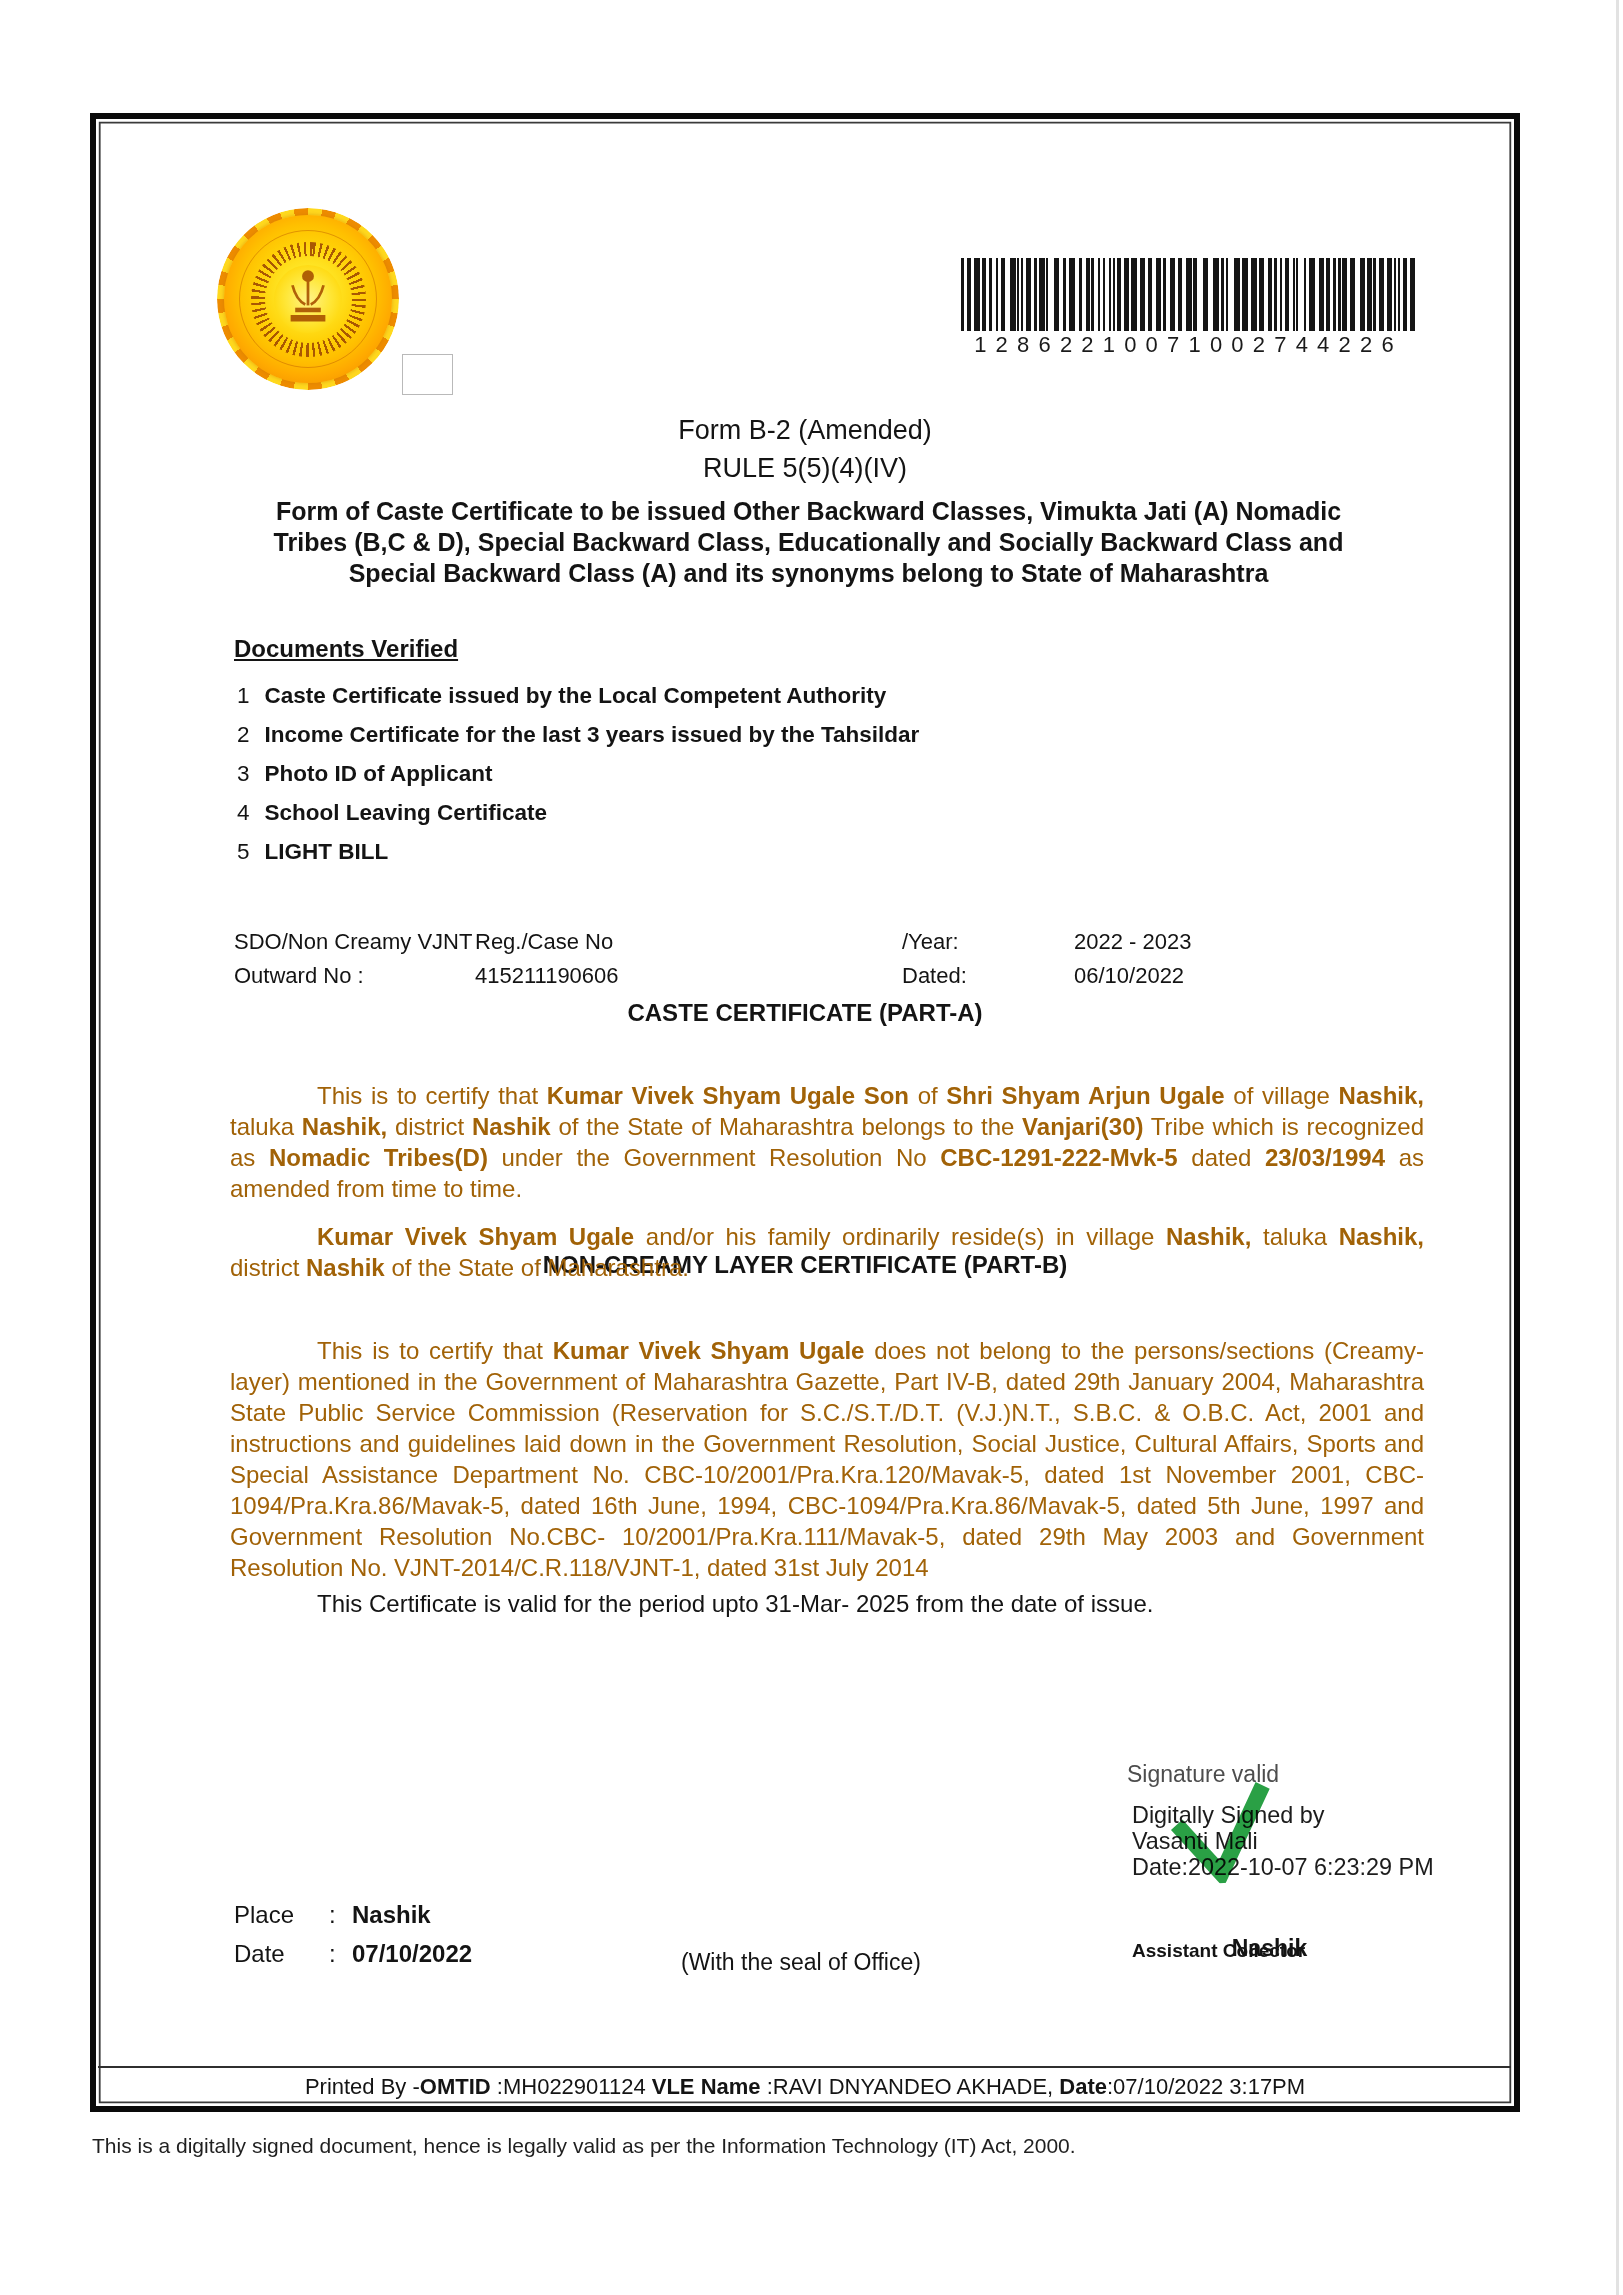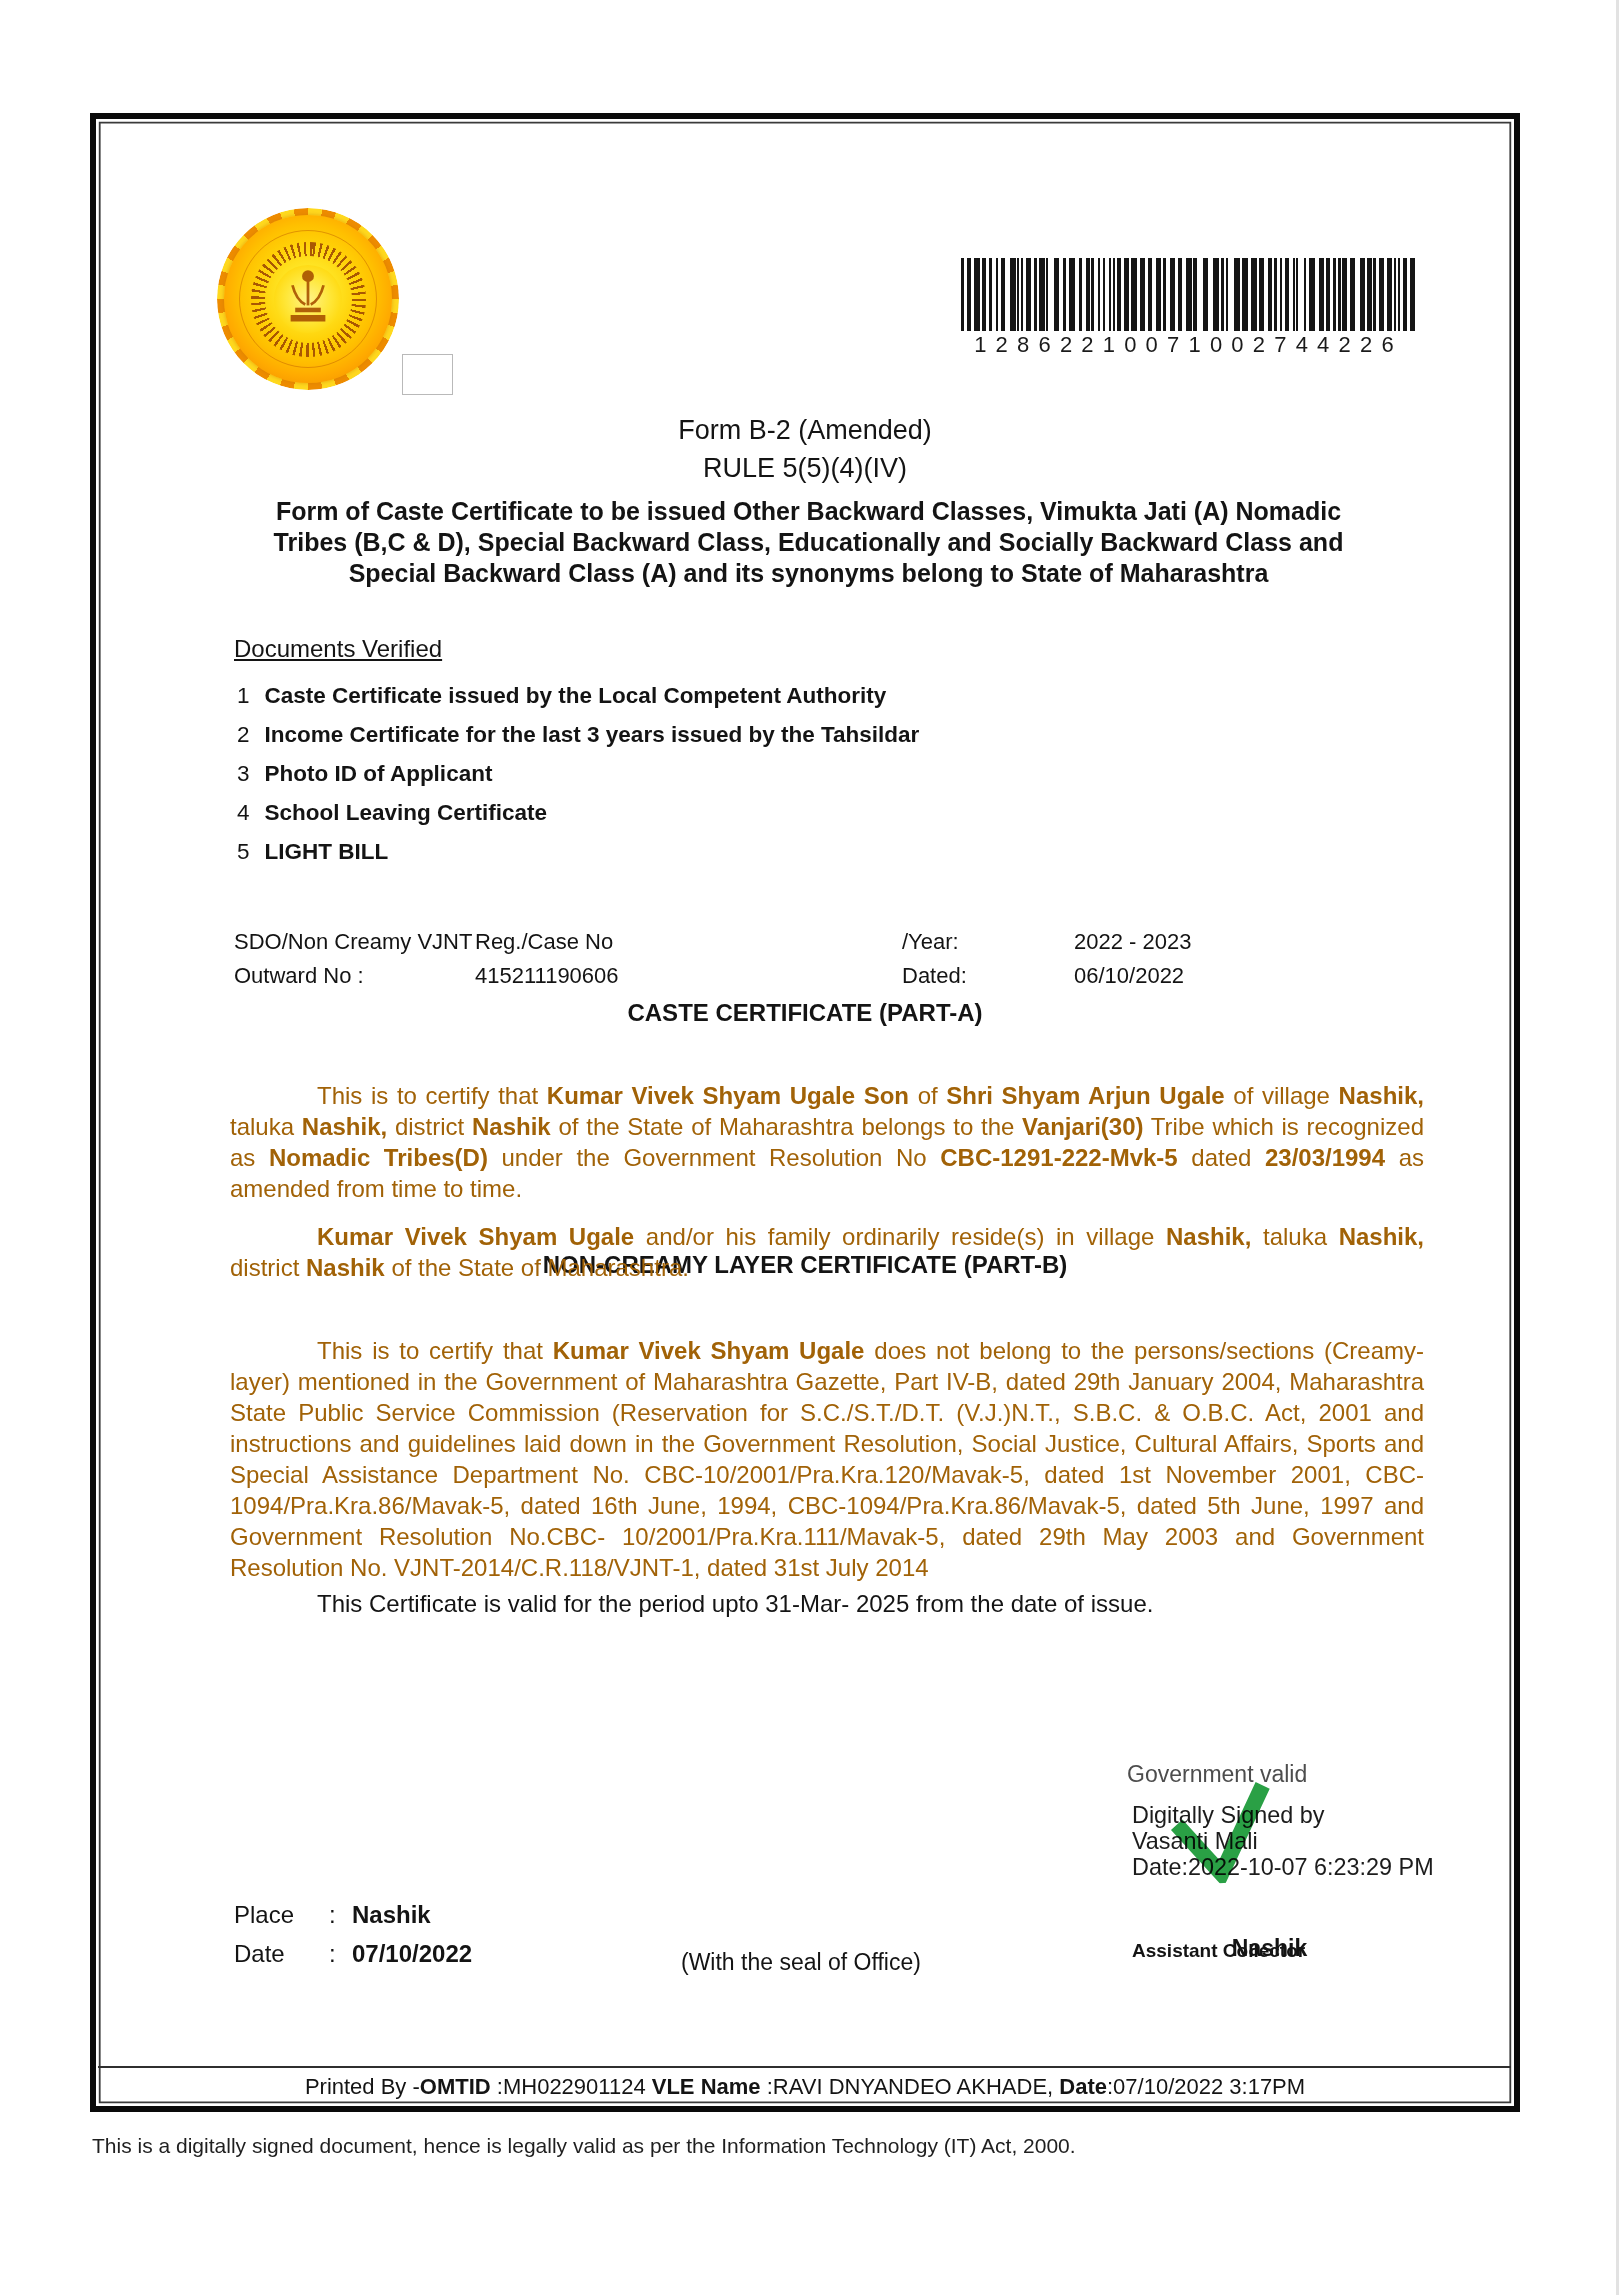--- a/index.html
+++ b/index.html
@@ -58,21 +58,21 @@
   
   .center-line{left:90px;width:1430px;text-align:center;font-weight:400;}
   .form-title{top:415px;font-size:27px;}
   .rule-title{top:453px;font-size:27px;}
   .form-desc{
     left:239px;top:496px;width:1139px;text-align:center;font-weight:700;
     font-size:25px;line-height:31px;
   }
 
   
-  .docs-heading{left:234px;top:635px;font-size:24px;font-weight:400;text-decoration:underline;}
+  .docs-heading{left:234px;top:635px;font-size:24px;font-weight:700;text-decoration:underline;}
   .docs-list{left:237px;top:683px;width:1010px;}
   .doc-item{height:39px;font-size:22.5px;display:flex;align-items:flex-start;}
   .doc-no{width:27.5px;font-weight:400;}
   .doc-label{font-weight:700;}
 
   
   .reg{font-size:22px;white-space:nowrap;}
 
   
   .section-heading{left:90px;width:1430px;text-align:center;font-weight:700;font-size:24px;}
@@ -239,21 +239,21 @@
   <span class="abs reg" style="left:1074px;top:963px;">06/10/2022</span>
 
   <div class="abs section-heading" style="top:999px;">CASTE CERTIFICATE (PART-A)</div>
   <div class="abs body-para" style="top:1040px;"><span>This is to certify that </span><span class="b">Kumar Vivek Shyam Ugale Son</span><span> of </span><span class="b">Shri Shyam Arjun Ugale</span><span> of village </span><span class="b">Nashik,</span><span> taluka </span><span class="b">Nashik,</span><span> district </span><span class="b">Nashik</span><span> of the State of Maharashtra belongs to the </span><span class="b">Vanjari(30)</span><span> Tribe which is recognized as </span><span class="b">Nomadic Tribes(D)</span><span> under the Government Resolution No </span><span class="b">CBC-1291-222-Mvk-5</span><span> dated </span><span class="b">23/03/1994</span><span> as amended from time to time.</span></div>
   <div class="abs section-heading" style="top:1251px;">NON-CREAMY LAYER CERTIFICATE (PART-B)</div>
 
   <div class="abs body-para" style="top:1181px;"><span class="b">Kumar Vivek Shyam Ugale</span><span> and/or his family ordinarily reside(s) in village </span><span class="b">Nashik,</span><span> taluka </span><span class="b">Nashik,</span><span> district </span><span class="b">Nashik</span><span> of the State of Maharashtra.</span></div>
   <div class="abs body-para" style="top:1295px;"><span>This is to certify that </span><span class="b">Kumar Vivek Shyam Ugale</span><span> does not belong to the persons/sections (Creamy-layer) mentioned in the Government of Maharashtra Gazette, Part IV-B, dated 29th January 2004, Maharashtra State Public Service Commission (Reservation for S.C./S.T./D.T. (V.J.)N.T., S.B.C. &amp; O.B.C. Act, 2001 and instructions and guidelines laid down in the Government Resolution, Social Justice, Cultural Affairs, Sports and Special Assistance Department No. CBC-10/2001/Pra.Kra.120/Mavak-5, dated 1st November 2001, CBC-1094/Pra.Kra.86/Mavak-5, dated 16th June, 1994, CBC-1094/Pra.Kra.86/Mavak-5, dated 5th June, 1997 and Government Resolution No.CBC- 10/2001/Pra.Kra.111/Mavak-5, dated 29th May 2003 and Government Resolution No. VJNT-2014/C.R.118/VJNT-1, dated 31st July 2014</span></div>
   <div class="abs validity" style="top:1590px;">This Certificate is valid for the period upto 31-Mar- 2025 from the date of issue.</div>
 
-  <div class="abs sig-valid">Government valid</div>
+  <div class="abs sig-valid">Signature valid</div>
   <div class="abs sig-lines">
     <div>Digitally Signed by</div>
     <div>Vasanti Mali</div>
     <div>Date:2022-10-07 6:23:29 PM</div>
   </div>
   <svg class="abs sig-check" width="108" height="103" viewBox="0 0 118 112">
     <path d="M10 46 L56 102 L106 8" fill="none" stroke="#1e9b3b" stroke-width="17"></path>
   </svg>
   <div class="abs sig-designation">Assistant Collector</div>
   <div class="abs sig-place">Nashik</div>

